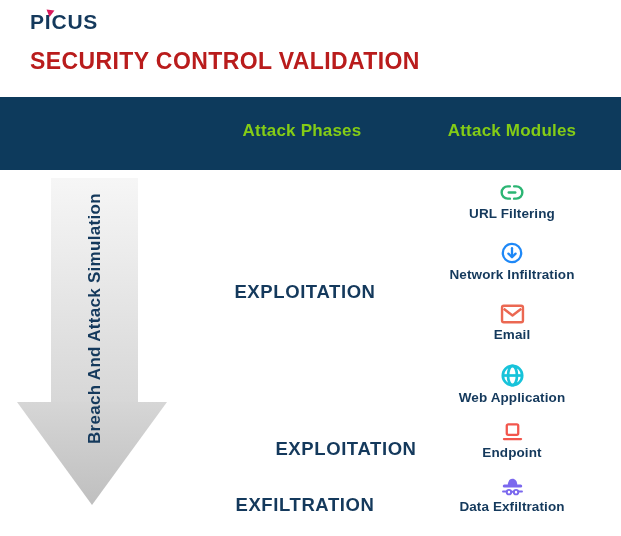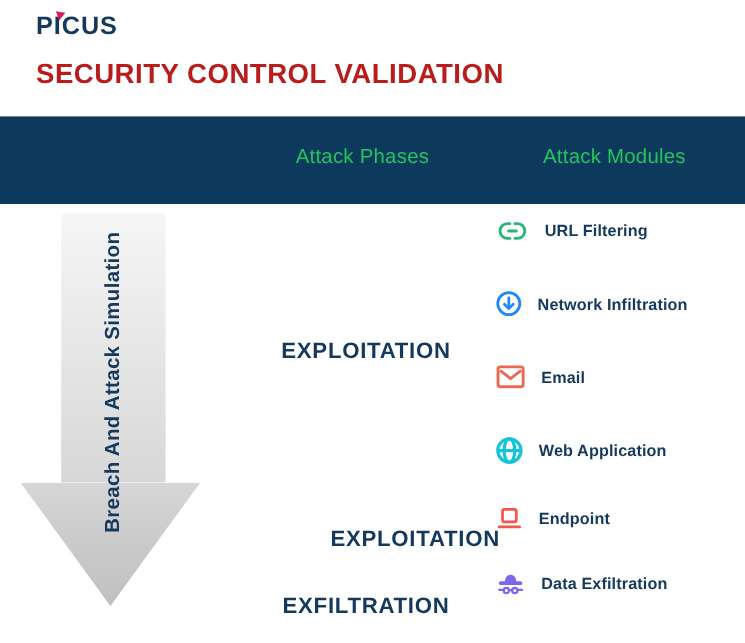--- a/index.html
+++ b/index.html
@@ -44,23 +44,23 @@
   .header-band {
     position: absolute;
     left: 0; top: 97px;
     width: 621px; height: 73px;
     background: #0d3a5c;
   }
   .band-label {
     position: absolute;
     top: 24px;
     transform: translateX(-50%);
-    color: #22c55e;
+    color: #84cc16;
     font-size: 17px;
-    font-weight: 400;
+    font-weight: 700;
     letter-spacing: 0.2px;
     white-space: nowrap;
   }
   .band-label.phases { left: 302px; }
   .band-label.modules { left: 512px; }
 
   
   .bas-arrow {
     position: absolute;
     left: 17px; top: 178px;
@@ -109,23 +109,23 @@
   .phase.p0 { top: 281px; }
   .phase.p1 { top: 438px; margin-left: 41px; }
   .phase.p2 { top: 494px; }
 
   
   .module {
     position: absolute;
     left: 412px;
     width: 200px;
     display: flex;
-    flex-direction: row;
+    flex-direction: column;
     align-items: center;
-    gap: 12px;
+    gap: 2px;
   }
   .module.m0 { top: 181px; }
   .module.m1 { top: 241px; }
   .module.m2 { top: 303px; }
   .module.m3 { top: 363px; }
   .module.m4 { top: 422px; }
   .module.m5 { top: 476px; }
   .module .mod-label {
     font-size: 13.5px;
     font-weight: 700;

